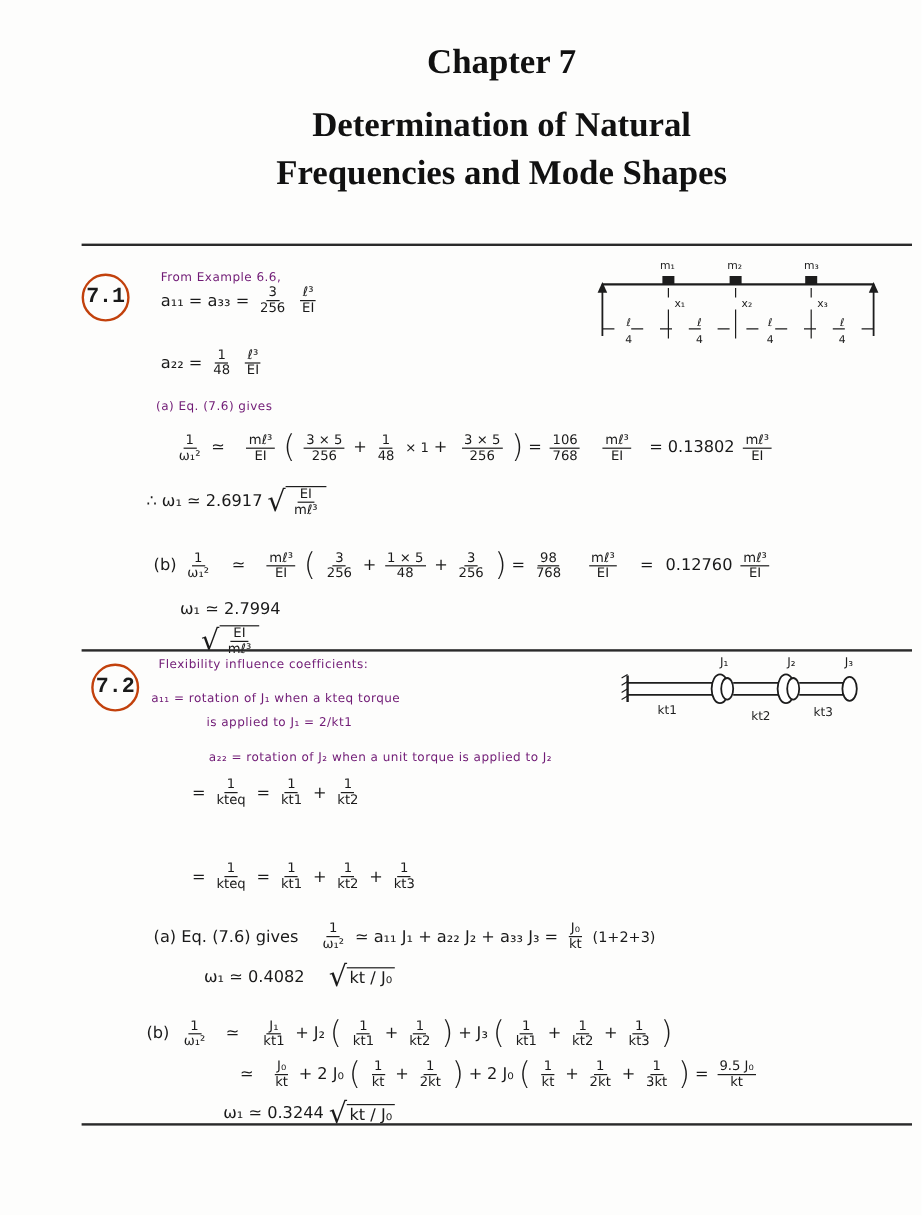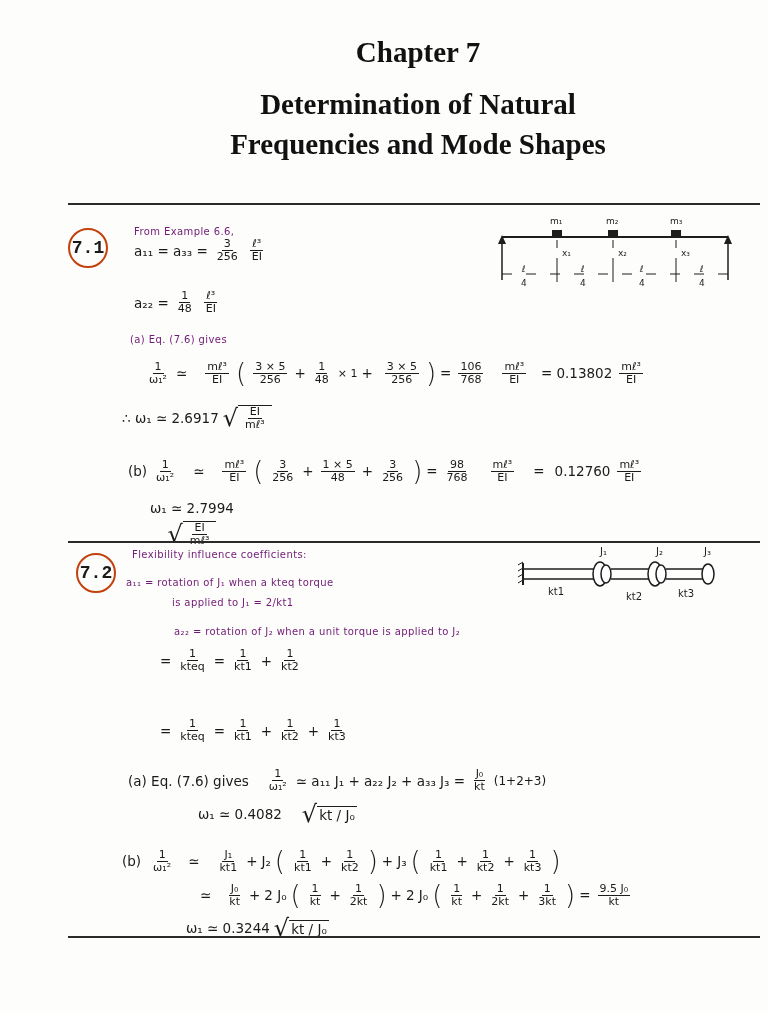--- a/index.html
+++ b/index.html
@@ -286,21 +286,21 @@
         <span class="num">1</span>
         <span class="den">ω₁²</span>
       </span>
     <span>≃ a₁₁ J₁ + a₂₂ J₂ + a₃₃ J₃ =</span>
     <span class="frac">
         <span class="num">J₀</span>
         <span class="den">kt</span>
       </span>
     <span style="font-size:12px;">(1+2+3)</span>
   </div>
-  <div class="line" style="left:198px; top:800px;gap:20px;">
+  <div class="line" style="left:170px; top:800px;gap:20px;">
     <span>ω₁ ≃ 0.4082</span>
     <span class="sqrt">
         <span class="rad">√</span>
         <span class="under">kt / J₀</span>
       </span>
   </div>
 
   <div class="line" style="left:122px; top:846px;">
     <span>(b)</span>
     <span class="frac" style="margin-left:6px;">

